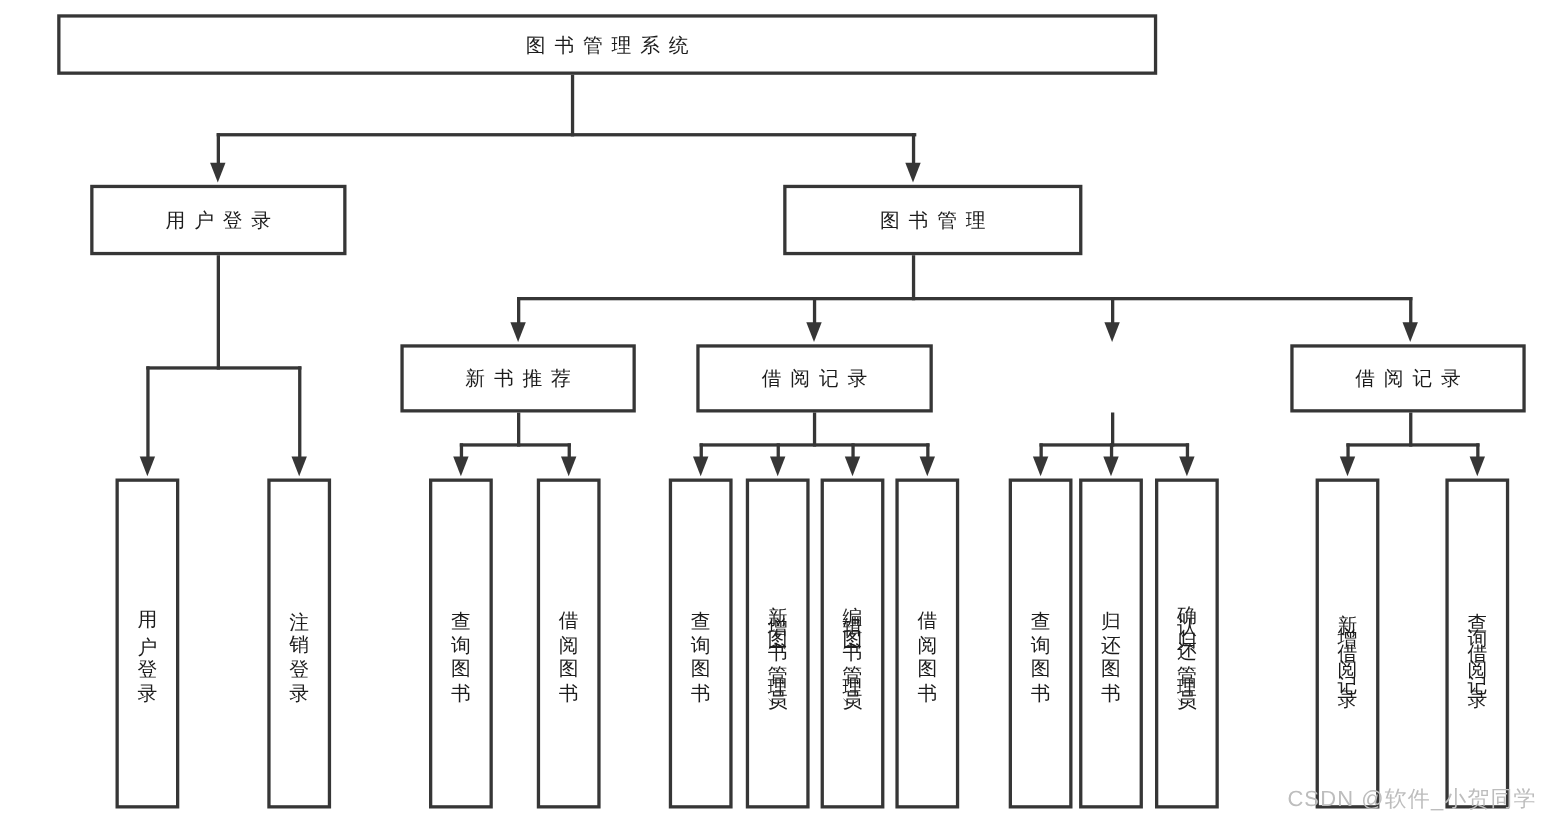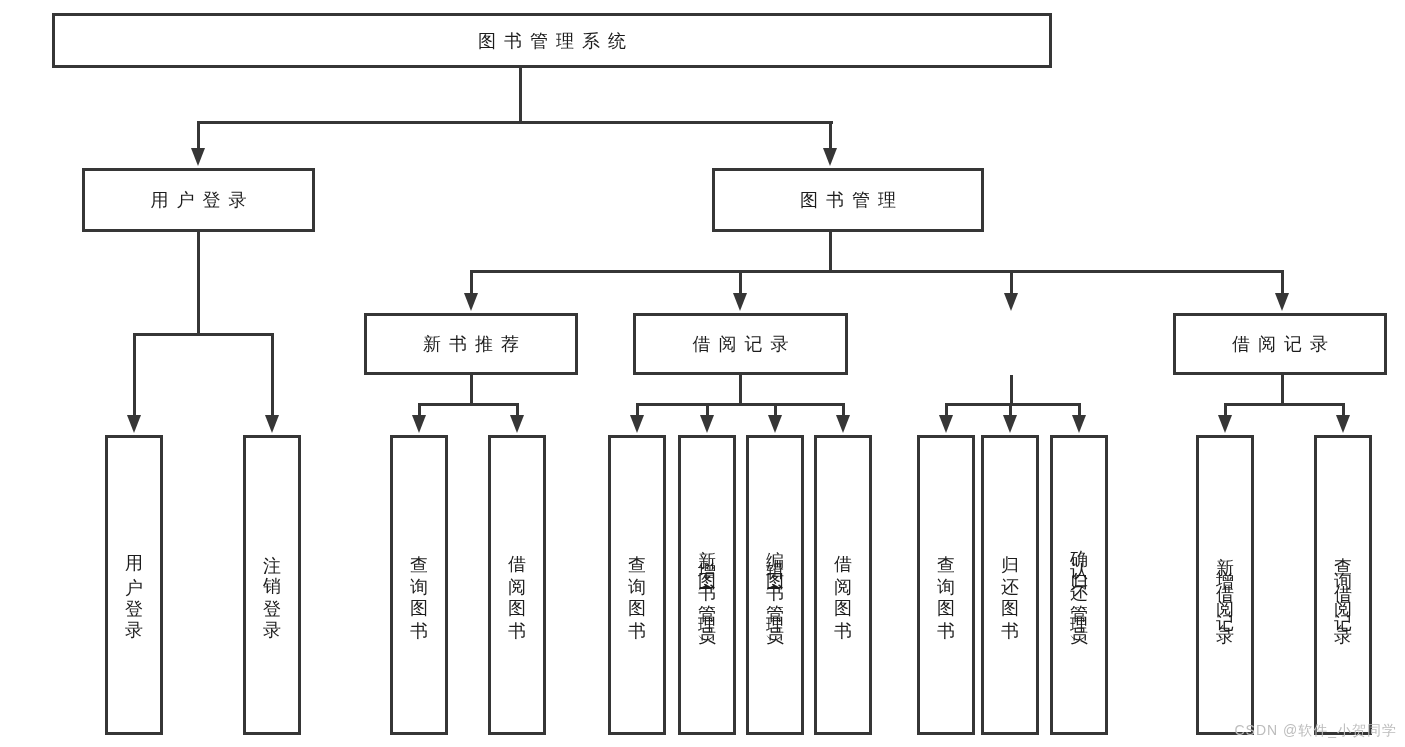--- a/index.html
+++ b/index.html
@@ -46,21 +46,21 @@
     position:absolute;
     width:0;height:0;
     border-left:7px solid transparent;
     border-right:7px solid transparent;
     border-top:18px solid var(--line);
   }
   .watermark{
     position:absolute;
     right:8px;
     bottom:7px;
-    font-size:14px;
+    font-size:20px;
     color:var(--watermark);
     letter-spacing:1px;
     z-index:10;
     white-space:nowrap;
   }
 </style>
 </head>
 <body>
 
 <div class="canvas">

